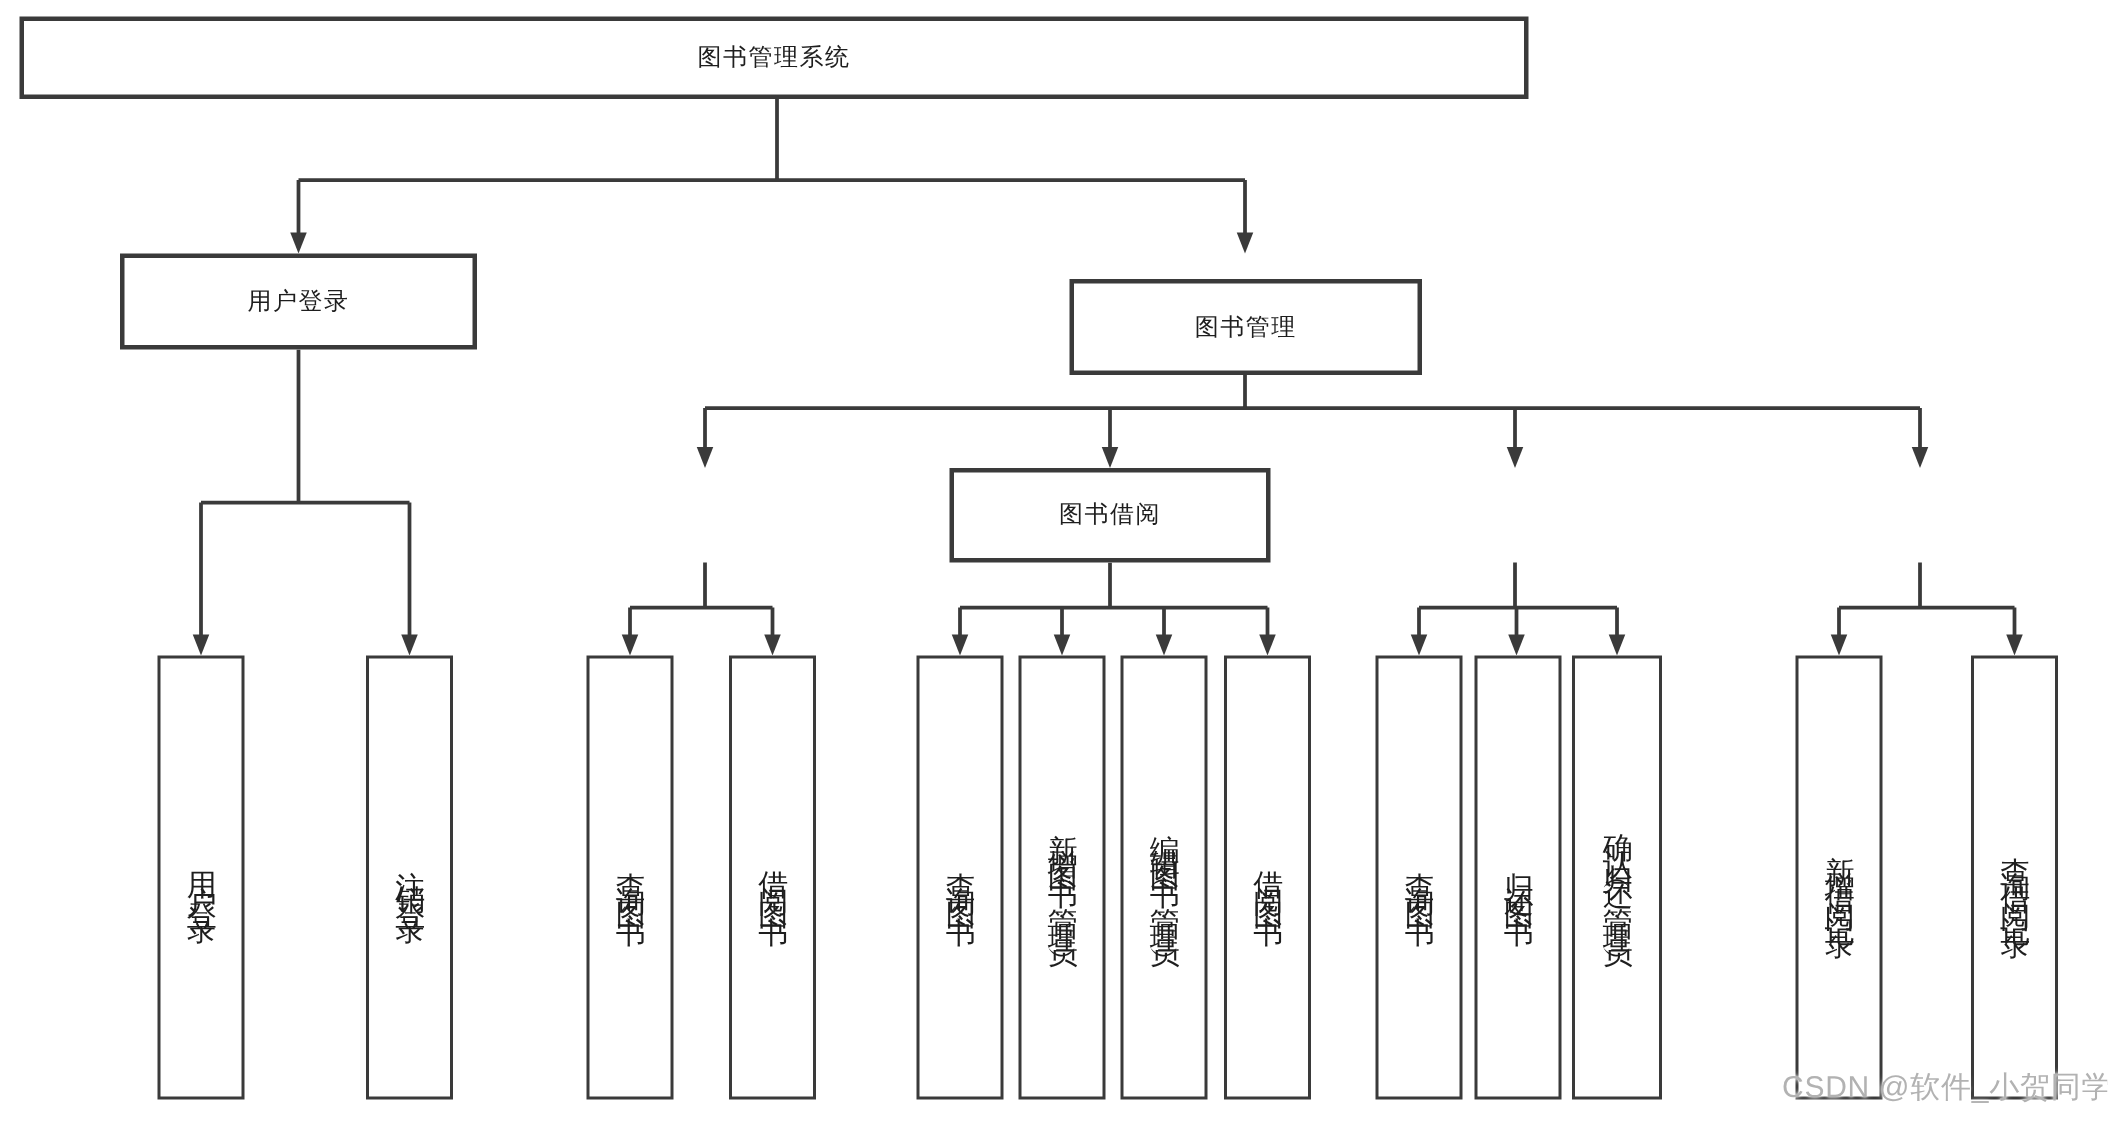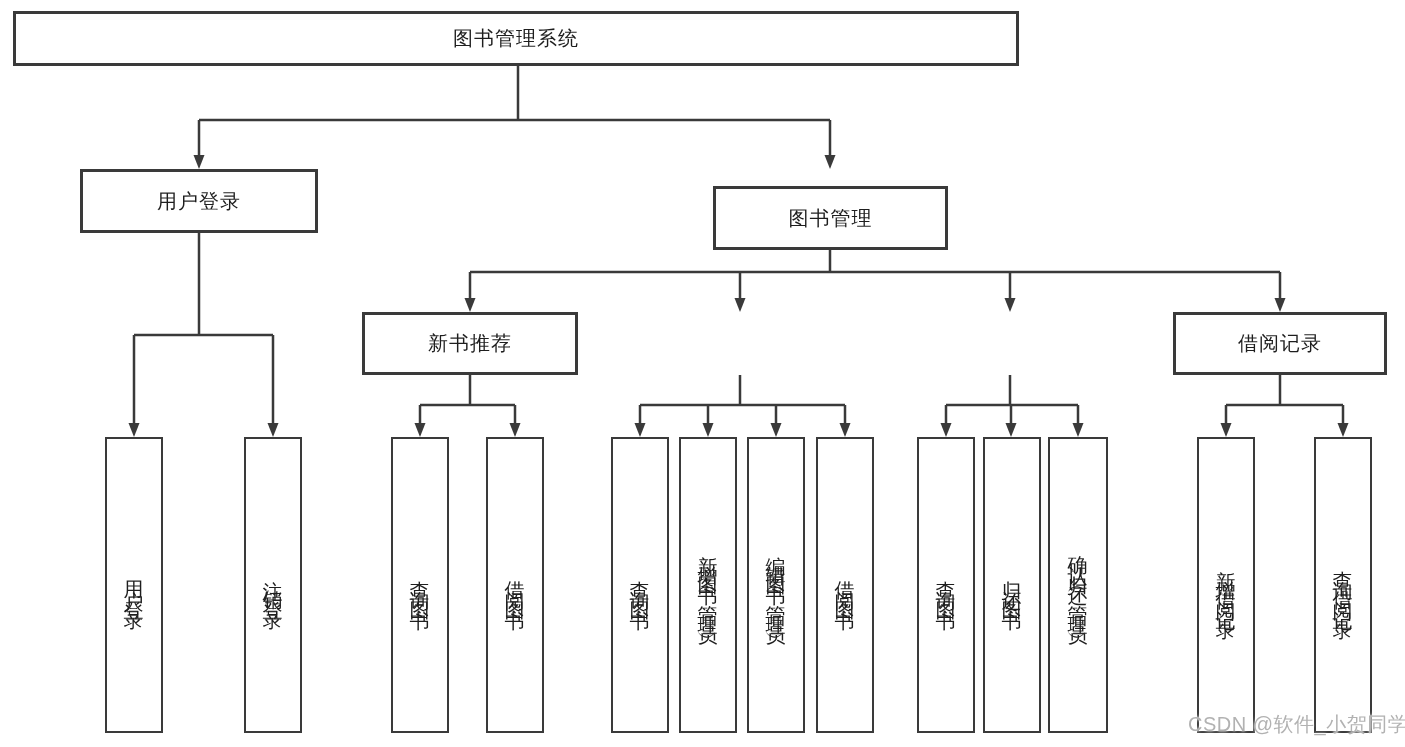--- a/index.html
+++ b/index.html
@@ -24,21 +24,21 @@
     height: 747px;
   }
   .hbox {
     position: absolute;
     box-sizing: border-box;
     border: 3px solid #3a3a3a;
     background: #ffffff;
     display: flex;
     align-items: center;
     justify-content: center;
-    font-size: 20px;
+    font-size: 16px;
     letter-spacing: 1px;
     white-space: nowrap;
   }
   .vbox {
     position: absolute;
     box-sizing: border-box;
     border: 2.5px solid #3a3a3a;
     background: #ffffff;
     top: 437px;
     width: 58px;
@@ -106,25 +106,22 @@
     <span>图书管理系统</span>
   </div>
 
   <div class="hbox" style="left:80px; top:169px; width:238px; height:64px;">
     <span>用户登录</span>
   </div>
   <div class="hbox" style="left:713px; top:186px; width:235px; height:64px;">
     <span>图书管理</span>
   </div>
 
-  <div class="hbox" style="left:362px; top:312px; width:216px; height:63px;">
-    <span>新书推荐</span>
-  </div>
-  <div class="hbox" style="left:1173px; top:312px; width:214px; height:63px;">
-    <span>借阅记录</span>
+  <div class="hbox" style="left:633px; top:312px; width:214px; height:63px;">
+    <span>图书借阅</span>
   </div>
 
   <div class="vbox" style="left:105px;">
     <span class="vlabel">用户登录</span>
   </div>
   <div class="vbox" style="left:244px;">
     <span class="vlabel">注销登录</span>
   </div>
 
   <div class="vbox" style="left:391px;">

